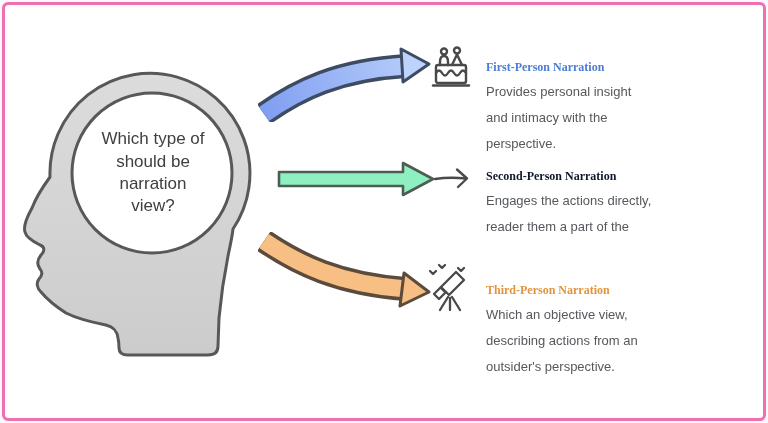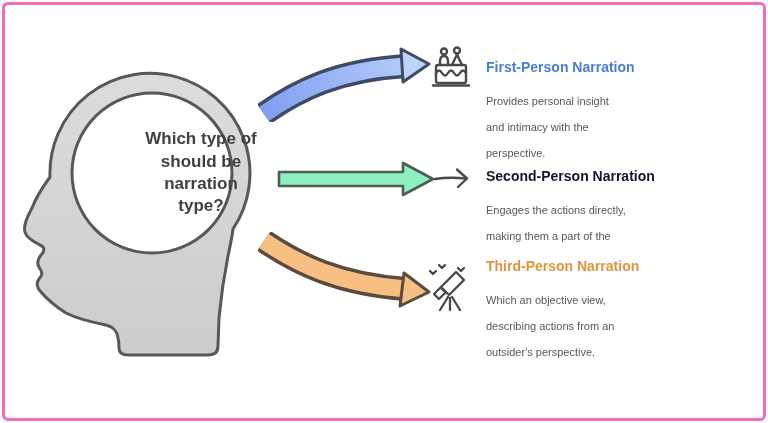--- a/index.html
+++ b/index.html
@@ -3,36 +3,36 @@
 <meta charset="utf-8">
 <style>
   html,body{margin:0;padding:0;background:#fbf9fe;font-family:"Liberation Sans",sans-serif;}
   #stage{position:relative;width:768px;height:423px;background:#fbf9fe;overflow:hidden;}
   .frame{position:absolute;left:2px;top:2px;right:2px;bottom:2px;background:#ffffff;
          border:3px solid #ee6fb2;border-radius:6px;}
   
   .head-svg{position:absolute;left:22px;top:66px;width:240px;height:295px;}
   .question-box{position:absolute;left:74px;top:112px;width:158px;height:122px;
     display:flex;flex-direction:column;align-items:center;justify-content:center;
-    text-align:center;font-weight:bold;font-size:17px;line-height:1.32;color:#3e4043;padding-left:48px;}
+    text-align:center;font-weight:normal;font-size:17px;line-height:1.32;color:#3e4043;}
   
   .arrow-svg{position:absolute;}
   .arrow-blue{left:258px;top:46px;width:174px;height:76px;}
   .arrow-green{left:276px;top:160px;width:162px;height:38px;}
   .arrow-orange{left:258px;top:232px;width:174px;height:78px;}
   
   .icon-svg{position:absolute;}
   .icon-cake{left:431px;top:44px;width:40px;height:44px;}
   .icon-rarrow{left:432px;top:164px;width:40px;height:28px;}
   .icon-telescope{left:427px;top:262px;width:44px;height:50px;}
   
   .branch-block{position:absolute;left:486px;width:252px;}
-  .b1{top:55px;} .b2{top:164px;} .b3{top:254px;}
-  .branch-title{font-weight:bold;font-size:14px;line-height:24px;}
-  .branch-desc{margin-top:9px;font-size:11px;line-height:26px;color:#55585c;}
+  .b1{top:55px;} .b2{top:164px;} .b3{top:278px;}
+  .branch-title{font-weight:bold;font-size:12px;line-height:24px;font-family:Liberation Serif, serif;}
+  .branch-desc{font-size:13px;line-height:26px;color:#55585c;}
 </style>
 </head>
 <body>
 
 <div id="stage">
   <div class="frame"></div>
 
   <svg class="head-svg" viewBox="0 0 240 295">
     <defs>
       <linearGradient id="headGrad" x1="0" y1="0" x2="0" y2="1">
@@ -63,21 +63,21 @@
          C 199,230 202,210 206,190
          C 208,180 210,172 211,163
          A 100,100 0 1 0 28,111 Z" fill="url(#headGrad)" stroke="#57585a" stroke-width="3" stroke-linejoin="round"></path>
     <circle cx="130" cy="107" r="80" fill="#ffffff" stroke="#57585a" stroke-width="3"></circle>
   </svg>
 
   <div class="question-box">
     <div>Which type of</div>
     <div>should be</div>
     <div>narration</div>
-    <div>type?</div>
+    <div>view?</div>
   </div>
 
   <svg class="arrow-svg arrow-blue" viewBox="0 0 174 76">
     <path d="M 6,68 C 40,44 80,24 148,20" fill="none" stroke="#3e4c63" stroke-width="24"></path>
     <path d="M 6,68 C 40,44 80,24 148,20" fill="none" stroke="url(#blueGrad2)" stroke-width="17"></path>
     <polygon points="171,18 145,36 143,3" fill="#bdd3fc" stroke="#3e4c63" stroke-width="3" stroke-linejoin="round"></polygon>
     <defs>
       <linearGradient id="blueGrad2" x1="0" y1="76" x2="174" y2="0" gradientUnits="userSpaceOnUse">
         <stop offset="0" stop-color="#7d9cf0"></stop>
         <stop offset="1" stop-color="#bdd3fc"></stop>
@@ -127,21 +127,21 @@
       <div>Provides personal insight</div>
       <div>and intimacy with the</div>
       <div>perspective.</div>
     </div>
   </div>
 
   <div class="branch-block b2">
     <div class="branch-title" style="color: #0f172a;">Second-Person Narration</div>
     <div class="branch-desc">
       <div>Engages the actions directly,</div>
-      <div>making them a part of the</div>
+      <div>reader them a part of the</div>
     </div>
   </div>
 
   <div class="branch-block b3">
     <div class="branch-title" style="color: rgb(226, 148, 61);">Third-Person Narration</div>
     <div class="branch-desc">
       <div>Which an objective view,</div>
       <div>describing actions from an</div>
       <div>outsider's perspective.</div>
     </div>

